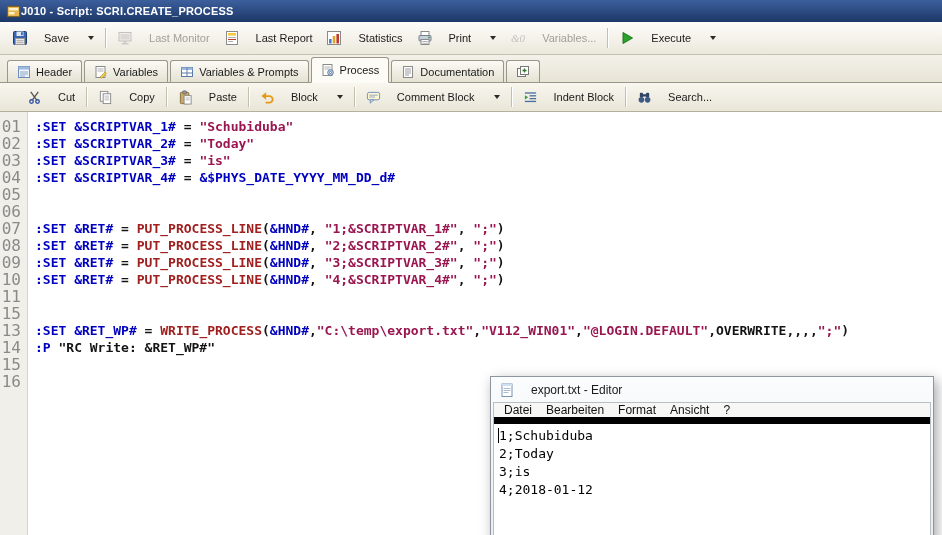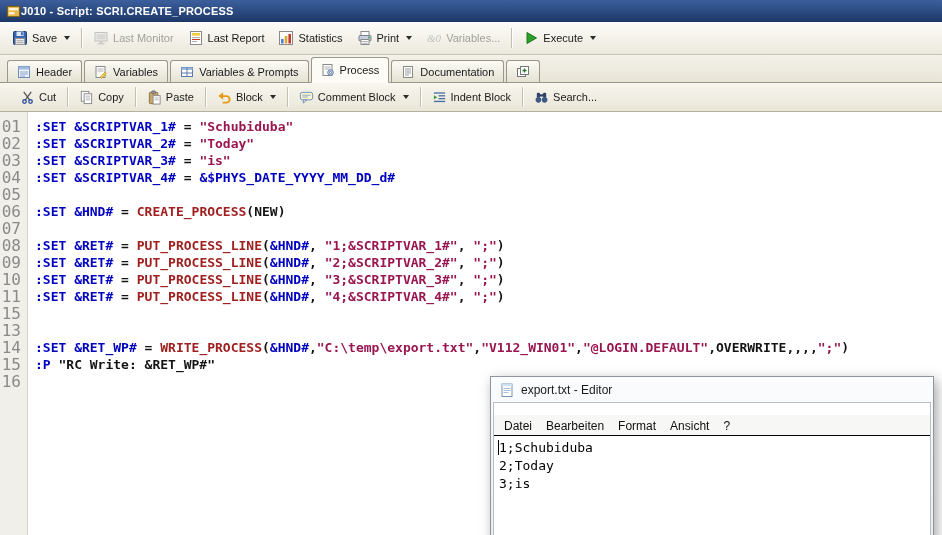--- a/index.html
+++ b/index.html
@@ -8,22 +8,22 @@
 
   .app { width: 942px; height: 535px; position: relative; display: flex; flex-direction: column; overflow: hidden; background: #fff; }
 
   
   .titlebar { height: 22px; flex: 0 0 auto; background: linear-gradient(to bottom, #3c5f9d, var(--titlebar, #1c3767)); display: flex; align-items: center; padding: 0 6px; }
   .title-text { color: #fff; font-size: 11px; font-weight: bold; letter-spacing: .2px; white-space: nowrap; }
 
   
   .toolbar { display: flex; align-items: center; flex: 0 0 auto; }
   .main-toolbar { height: 33px; background: linear-gradient(#fdfcf9, #ebe8dc); border-bottom: 1px solid #c6c2b2; padding: 0 5px; }
-  .edit-toolbar { height: 29px; background: linear-gradient(#f8f6ee, #e9e6d8); border-bottom: 1px solid #b5b1a1; padding: 0 13px; }
-  .tbtn { display: flex; align-items: center; gap: 4px; padding: 3px 7px; font-size: 11px; color: #1a1a1a; border-radius: 2px; cursor: default; white-space: nowrap; }
+  .edit-toolbar { height: 29px; background: linear-gradient(#f8f6ee, #e9e6d8); border-bottom: 1px solid #b5b1a1; padding: 0 20px; }
+  .tbtn { display: flex; align-items: center; gap: 16px; padding: 3px 7px; font-size: 11px; color: #1a1a1a; border-radius: 2px; cursor: default; white-space: nowrap; }
   .tbtn.disabled { color: #a2a09a; }
   .tbtn.disabled .icn { opacity: .55; filter: grayscale(1); }
   .tsep { width: 1px; height: 20px; background: #c3bfae; box-shadow: 1px 0 0 #ffffff; margin: 0 4px; flex: 0 0 auto; }
   .dd { width: 0; height: 0; border-left: 3.5px solid transparent; border-right: 3.5px solid transparent; border-top: 4px solid #2a2a2a; margin-left: 3px; }
   .icn { display: inline-flex; align-items: center; justify-content: center; line-height: 0; }
 
   
   .tabbar { height: 28px; flex: 0 0 auto; background: linear-gradient(#f3f1e8, #e8e5d7); border-bottom: 1px solid #9a968a; display: flex; align-items: flex-end; padding: 0 7px; }
   .tab { display: inline-flex; align-items: center; gap: 5px; font-size: 11px; color: #1a1a1a; padding: 0 9px; height: 22px; border: 1px solid #9a968a; border-bottom: none; border-radius: 3px 3px 0 0; background: linear-gradient(#fbfaf5, #e5e2d3); margin-right: 2px; white-space: nowrap; cursor: default; margin-top: 43px; }
   .tab.active { height: 26px; background: #fcfbf5; margin-bottom: -1px; border-bottom: 1px solid #fcfbf5; z-index: 2; }
@@ -35,24 +35,24 @@
   .code { flex: 1 1 auto; padding: 6px 0 0 7px; font-family: "DejaVu Sans Mono", monospace; font-size: 13px; font-weight: bold; overflow: hidden; }
   .cline { height: 17px; line-height: 17px; white-space: pre; }
   .tok-kw  { color: var(--keyword, #0000c0); }
   .tok-var { color: var(--variable, #0000c0); }
   .tok-str { color: var(--string, #991650); }
   .tok-fn  { color: var(--function, #a02020); }
   .tok-pl  { color: #141414; }
 
   
   .notepad { position: absolute; left: 490px; top: 376px; width: 444px; height: 176px; border: 1px solid #8e959e; background: linear-gradient(#fbfcfd, #e7ecf1); padding: 0 2px 2px; box-shadow: 3px 4px 12px rgba(0,0,0,.35); z-index: 10; display: flex; flex-direction: column; }
-  .np-title { height: 25px; flex: 0 0 auto; display: flex; align-items: center; gap: 6px; padding: 12px 6px; }
+  .np-title { height: 25px; flex: 0 0 auto; display: flex; align-items: center; gap: 16px; padding: 12px 6px; }
   .np-title-text { font-size: 12px; color: #1a1a1a; white-space: nowrap; }
   .np-body { flex: 1 1 auto; background: #fff; border: 1px solid #b8bec4; display: flex; flex-direction: column; overflow: hidden; }
-  .np-menu { height: 21px; flex: 0 0 auto; display: flex; align-items: flex-end; background: #f7f7f5; padding: 0 3px; border-bottom: 1px solid #000000; margin-top: 12px; }
+  .np-menu { height: 21px; flex: 0 0 auto; display: flex; align-items: center; background: #f7f7f5; padding: 0 3px; border-bottom: 7px solid #000000; }
   .np-menu-item { font-size: 12px; color: #111; padding: 2px 7px; cursor: default; }
   .np-content { flex: 1 1 auto; background: #fff; font-family: "DejaVu Sans Mono", monospace; font-size: 13px; color: #000; padding: 3px 5px; position: relative; overflow: hidden; }
   .np-line { height: 18px; line-height: 18px; white-space: pre; }
   .caret { position: absolute; left: 4px; top: 4px; width: 1px; height: 15px; background: #000; }
 </style>
 </head>
 <body>
 
 <div class="app">
   <div class="titlebar">
@@ -327,21 +327,20 @@
         <div class="lnum">14</div>
         <div class="lnum">15</div>
         <div class="lnum">16</div>
       </div>
     <div class="code">
         <div class="cline"><span class="tok-kw">:SET</span><span class="tok-pl"> </span><span class="tok-var">&amp;SCRIPTVAR_1#</span><span class="tok-pl"> = </span><span class="tok-str">"Schubiduba"</span></div>
         <div class="cline"><span class="tok-kw">:SET</span><span class="tok-pl"> </span><span class="tok-var">&amp;SCRIPTVAR_2#</span><span class="tok-pl"> = </span><span class="tok-str">"Today"</span></div>
         <div class="cline"><span class="tok-kw">:SET</span><span class="tok-pl"> </span><span class="tok-var">&amp;SCRIPTVAR_3#</span><span class="tok-pl"> = </span><span class="tok-str">"is"</span></div>
         <div class="cline"><span class="tok-kw">:SET</span><span class="tok-pl"> </span><span class="tok-var">&amp;SCRIPTVAR_4#</span><span class="tok-pl"> = </span><span class="tok-var">&amp;$PHYS_DATE_YYYY_MM_DD_d#</span></div>
         <div class="cline"></div>
-        <div class="cline"><span class="tok-kw">:SET</span><span class="tok-pl"> </span><span class="tok-var">&amp;HND#</span><span class="tok-pl"> = </span><span class="tok-fn">CREATE_PROCESS</span><span class="tok-pl">(NEW)</span></div>
         <div class="cline"></div>
         <div class="cline"><span class="tok-kw">:SET</span><span class="tok-pl"> </span><span class="tok-var">&amp;RET#</span><span class="tok-pl"> = </span><span class="tok-fn">PUT_PROCESS_LINE</span><span class="tok-pl">(</span><span class="tok-var">&amp;HND#</span><span class="tok-pl">, </span><span class="tok-str">"1;&amp;SCRIPTVAR_1#"</span><span class="tok-pl">, </span><span class="tok-str">";"</span><span class="tok-pl">)</span></div>
         <div class="cline"><span class="tok-kw">:SET</span><span class="tok-pl"> </span><span class="tok-var">&amp;RET#</span><span class="tok-pl"> = </span><span class="tok-fn">PUT_PROCESS_LINE</span><span class="tok-pl">(</span><span class="tok-var">&amp;HND#</span><span class="tok-pl">, </span><span class="tok-str">"2;&amp;SCRIPTVAR_2#"</span><span class="tok-pl">, </span><span class="tok-str">";"</span><span class="tok-pl">)</span></div>
         <div class="cline"><span class="tok-kw">:SET</span><span class="tok-pl"> </span><span class="tok-var">&amp;RET#</span><span class="tok-pl"> = </span><span class="tok-fn">PUT_PROCESS_LINE</span><span class="tok-pl">(</span><span class="tok-var">&amp;HND#</span><span class="tok-pl">, </span><span class="tok-str">"3;&amp;SCRIPTVAR_3#"</span><span class="tok-pl">, </span><span class="tok-str">";"</span><span class="tok-pl">)</span></div>
         <div class="cline"><span class="tok-kw">:SET</span><span class="tok-pl"> </span><span class="tok-var">&amp;RET#</span><span class="tok-pl"> = </span><span class="tok-fn">PUT_PROCESS_LINE</span><span class="tok-pl">(</span><span class="tok-var">&amp;HND#</span><span class="tok-pl">, </span><span class="tok-str">"4;&amp;SCRIPTVAR_4#"</span><span class="tok-pl">, </span><span class="tok-str">";"</span><span class="tok-pl">)</span></div>
         <div class="cline"></div>
         <div class="cline"></div>
         <div class="cline"><span class="tok-kw">:SET</span><span class="tok-pl"> </span><span class="tok-var">&amp;RET_WP#</span><span class="tok-pl"> = </span><span class="tok-fn">WRITE_PROCESS</span><span class="tok-pl">(</span><span class="tok-var">&amp;HND#</span><span class="tok-pl">,</span><span class="tok-str">"C:\temp\export.txt"</span><span class="tok-pl">,</span><span class="tok-str">"V112_WIN01"</span><span class="tok-pl">,</span><span class="tok-str">"@LOGIN.DEFAULT"</span><span class="tok-pl">,OVERWRITE,,,,</span><span class="tok-str">";"</span><span class="tok-pl">)</span></div>
         <div class="cline"><span class="tok-kw">:P</span><span class="tok-pl"> "RC Write: &amp;RET_WP#"</span></div>
         <div class="cline"></div>
@@ -367,16 +366,17 @@
           <span class="np-menu-item">Bearbeiten</span>
           <span class="np-menu-item">Format</span>
           <span class="np-menu-item">Ansicht</span>
           <span class="np-menu-item">?</span>
         </div>
       <div class="np-content">
         <span class="caret"></span>
       <div class="np-line">1;Schubiduba</div>
           <div class="np-line">2;Today</div>
           <div class="np-line">3;is</div>
+          <div class="np-line">4;2018-01-12</div>
         </div>
     </div>
   </div>
 </div>
 
 </body></html>

